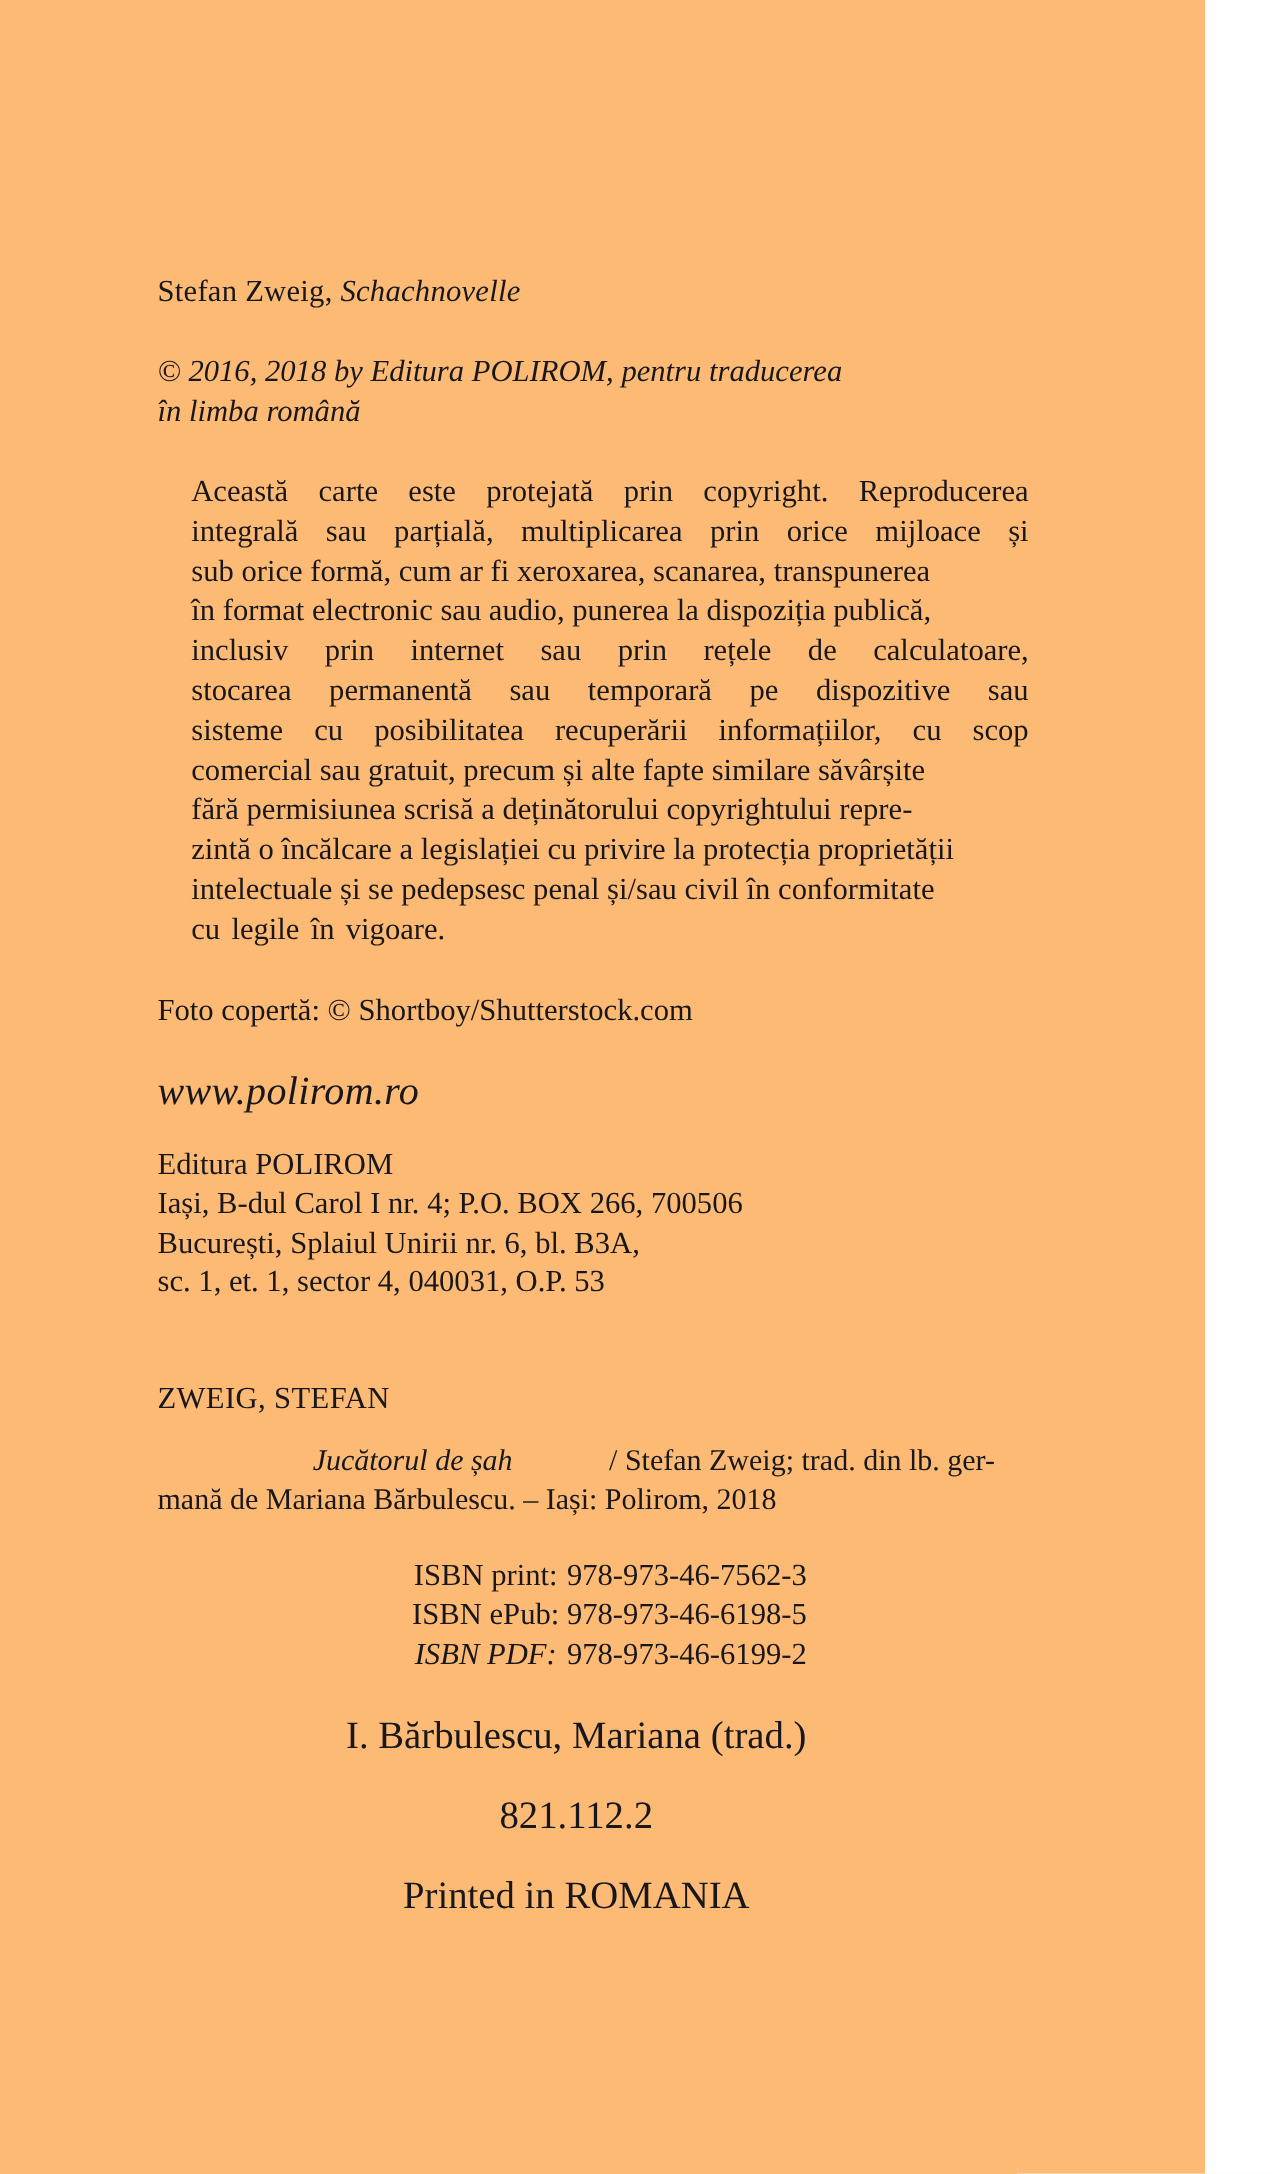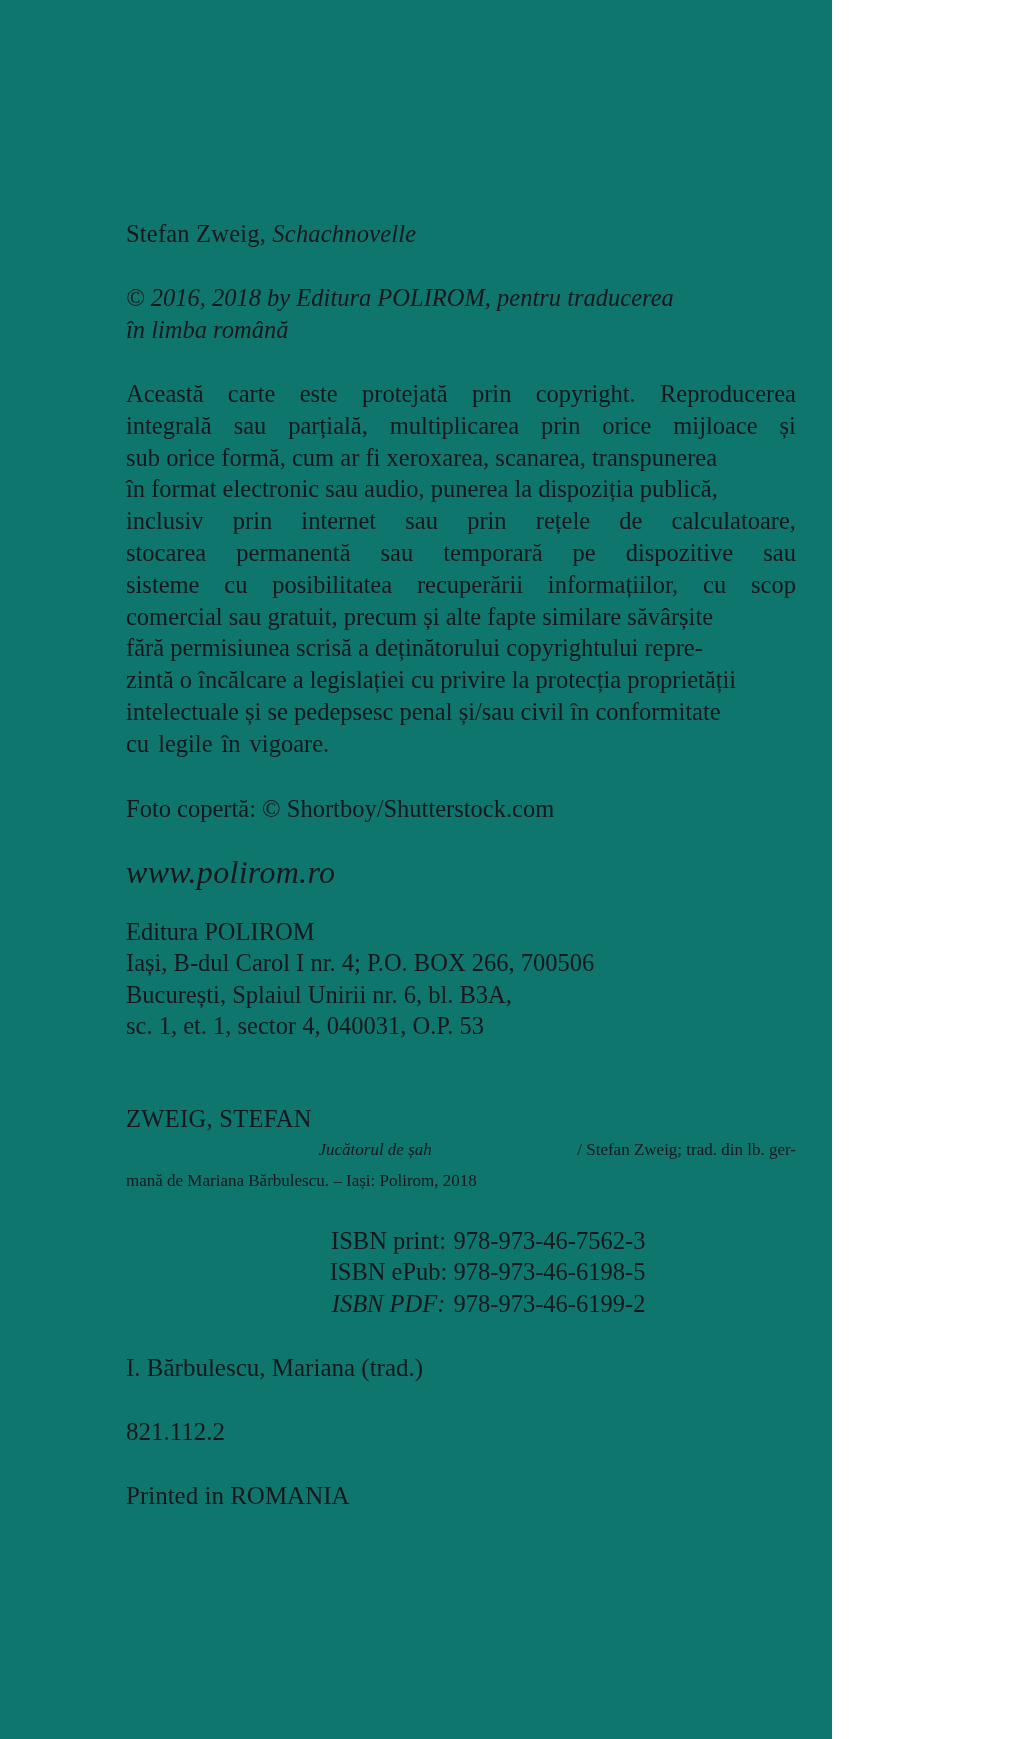--- a/index.html
+++ b/index.html
@@ -9,23 +9,23 @@
   }
   body {
     width: 1024px;
     height: 1739px;
     font-family: "Liberation Serif", "DejaVu Serif", serif;
     color: #18171c;
     -webkit-font-smoothing: antialiased;
   }
   .page {
     position: relative;
-    width: 832px;
+    width: 964px;
     height: 1739px;
-    background: #0f766e;
+    background: #fdba74;
     overflow: hidden;
   }
   .content {
     position: absolute;
     left: 126px;
     top: 218px;
     width: 670px;
   }
   .gap-lg { height: 33px; }
   .gap-md { height: 28px; }
@@ -45,20 +45,21 @@
     font-style: italic;
   }
 
   
   .legal {
     font-size: 24.5px;
     line-height: 31.8px;
     text-align: justify;
     text-justify: inter-word;
     width: 670px;
+    margin-left: 27px;
   }
   .legal .ln {
     display: block;
     white-space: nowrap;
   }
   
   .legal .j {
     display: flex;
     justify-content: space-between;
     white-space: nowrap;
@@ -90,23 +91,24 @@
     letter-spacing: 0.5px;
   }
 
   .cip-author {
     font-size: 24.5px;
     line-height: 31px;
     letter-spacing: 0.3px;
   }
 
   .cip-entry {
-    font-size: 17px;
+    font-size: 24px;
     line-height: 31.5px;
     width: 670px;
+    margin-top: 20px;
   }
   .cip-entry .indent { display: inline-block; width: 47px; }
   .cip-entry .work { font-style: italic; }
   .cip-entry .l1 {
     display: flex;
     justify-content: space-between;
     white-space: nowrap;
   }
 
   .isbn {
@@ -115,22 +117,23 @@
     padding-left: 47px;
     text-align: center;
   }
   .isbn div { white-space: nowrap; }
   .isbn .lbl { display: inline-block; }
   .isbn .lbl-print { width: 130px; }
   .isbn .lbl-epub  { width: 130px; }
   .isbn .lbl-pdf   { width: 130px; font-style: italic; }
 
   .plain {
-    font-size: 25px;
-    line-height: 31px;
+    font-size: 31px;
+    line-height: 31px;
+    text-align: center;
   }
 </style>
 </head>
 <body>
 
 <div class="page">
   <div class="content">
 
     <div class="title-line">
       <span>Stefan Zweig,</span>

